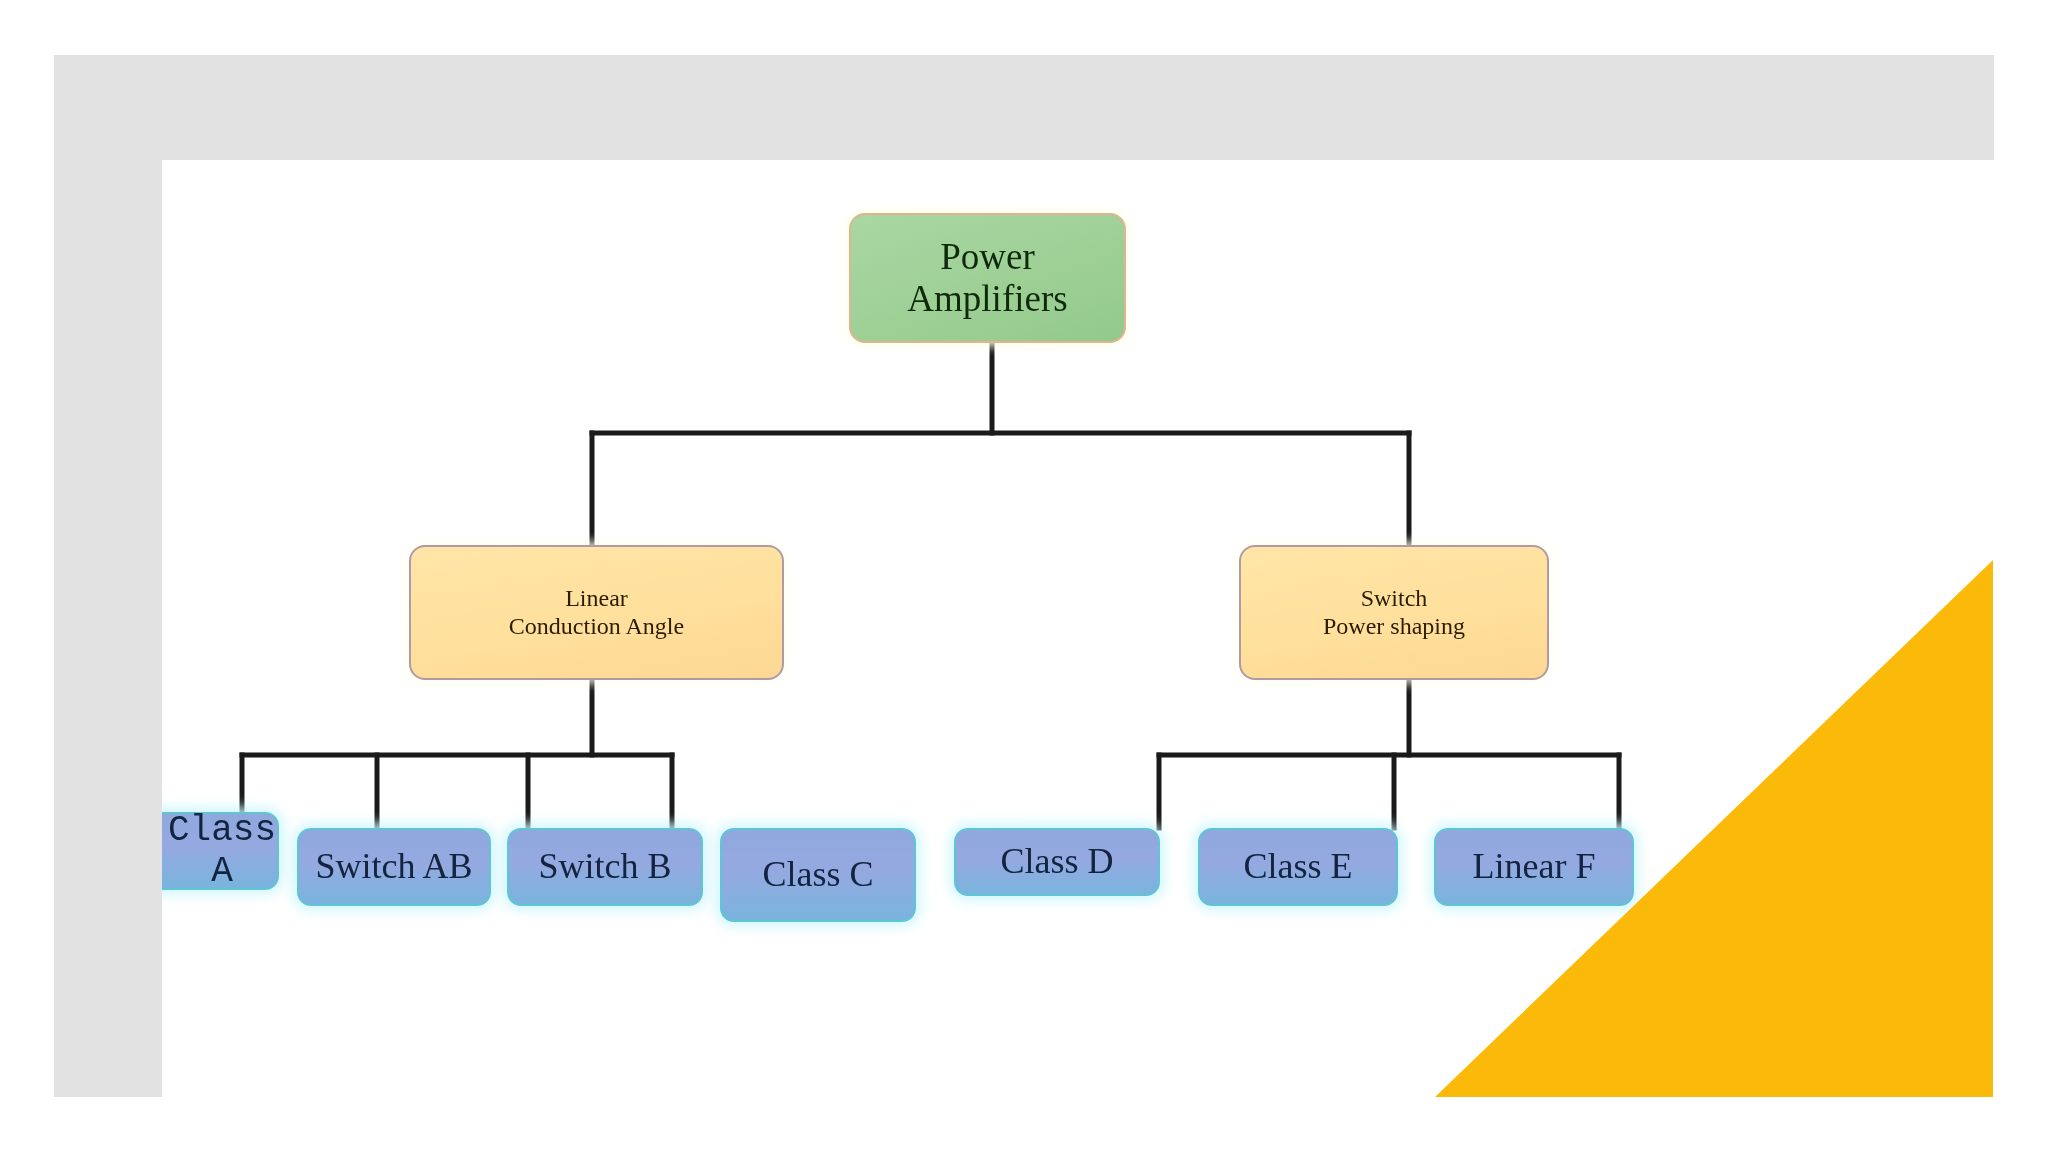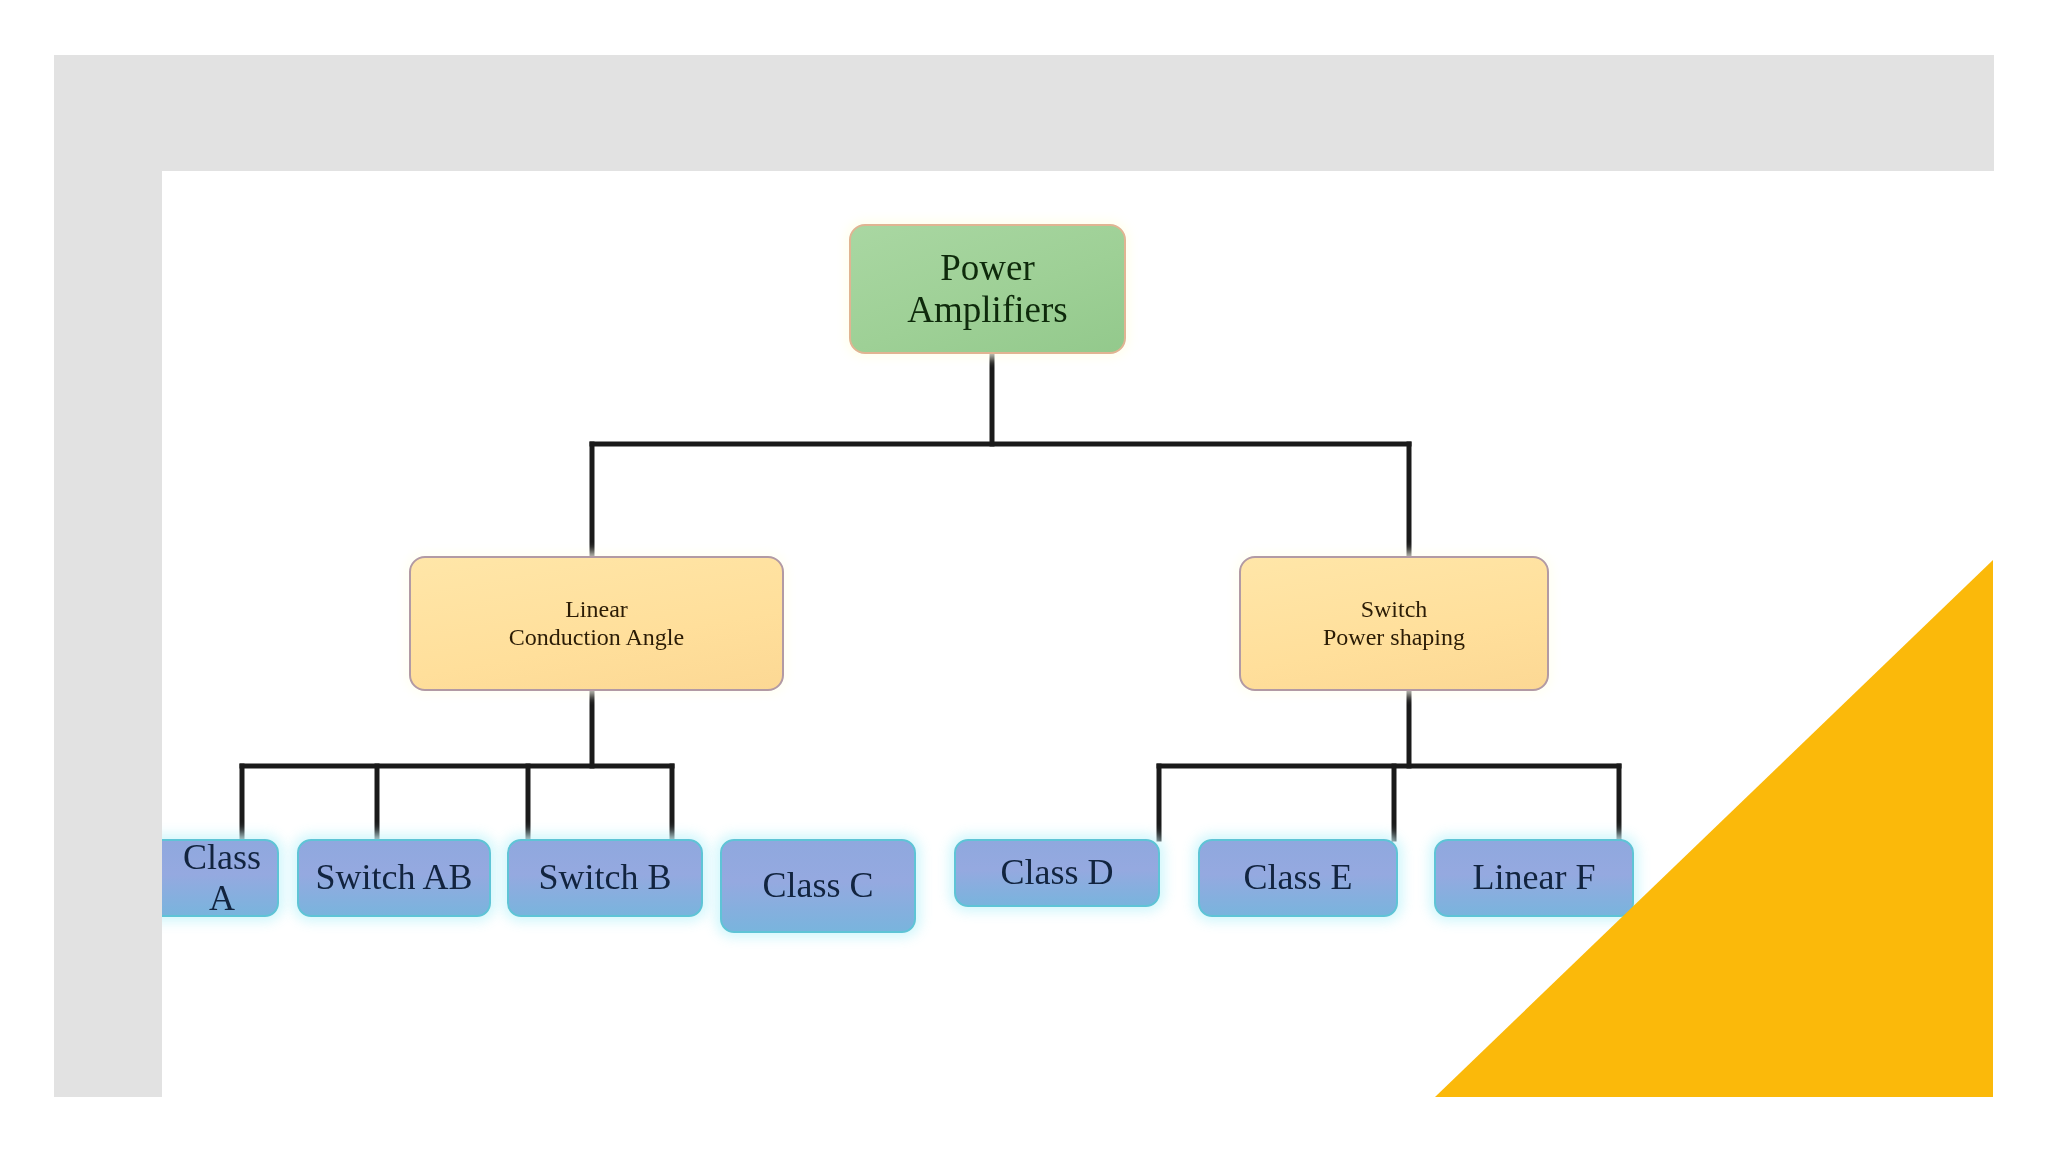--- a/index.html
+++ b/index.html
@@ -25,21 +25,20 @@
     background: #e2e2e2;
   }
   #slide-canvas {
     position: absolute;
     left: 108px;
     top: 105px;
     width: 1832px;
     height: 941px;
     background: #ffffff;
     overflow: hidden;
-    margin-top: 11px;
   }
 
   
   #diagram {
     position: absolute;
     left: 0;
     top: 0;
     width: 1832px;
     height: 941px;
   }
@@ -141,21 +140,21 @@
 
       <div class="node node-root" style="left:687px; top:53px; width:277px; height:130px;">Power
 Amplifiers</div>
 
       <div class="node node-branch" style="left:247px; top:385px; width:375px; height:135px;">Linear
 Conduction Angle</div>
 
       <div class="node node-branch" style="left:1077px; top:385px; width:310px; height:135px;">Switch
 Power shaping</div>
 
-      <div class="node node-leaf" style="left:-23px; top:668px; width:140px; height:78px; padding-left:26px;">Class A</div>
+      <div class="node node-leaf" style="left:-23px; top:652px; width:140px; height:78px; padding-left:26px;font-family:Liberation Mono, monospace;">Class A</div>
 
       <div class="node node-leaf" style="left:135px; top:668px; width:194px; height:78px;">Switch AB</div>
 
       <div class="node node-leaf" style="left:345px; top:668px; width:196px; height:78px;">Switch B</div>
 
       <div class="node node-leaf" style="left:558px; top:668px; width:196px; height:94px;">Class C</div>
 
       <div class="node node-leaf" style="left:792px; top:668px; width:206px; height:68px;">Class D</div>
 
       <div class="node node-leaf" style="left:1036px; top:668px; width:200px; height:78px;">Class E</div>

